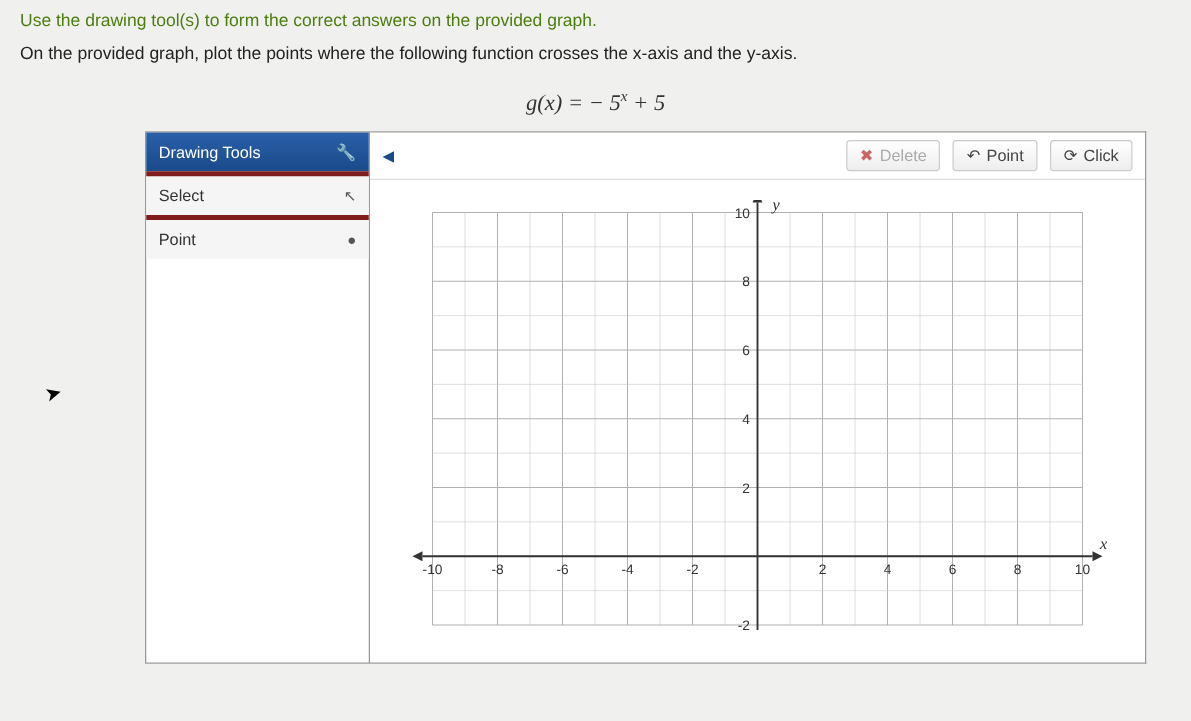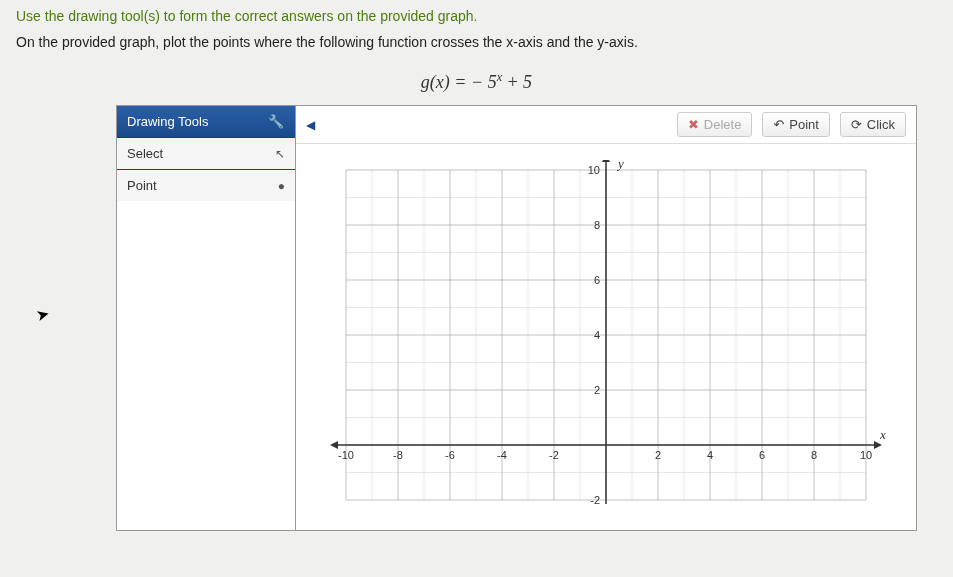--- a/index.html
+++ b/index.html
@@ -36,21 +36,21 @@
       color: #fff;
       padding: 8px 10px;
       font-size: 13px;
       display: flex;
       justify-content: space-between;
       align-items: center;
     }
     .wrench { font-size: 13px; }
     .sidebar-item {
       padding: 8px 10px;
-      border-top: 1px solid #7f1d1d;
+      border-top: 4px solid #7f1d1d;
       display: flex;
       justify-content: space-between;
       align-items: center;
       background: #f5f5f5;
       cursor: pointer;
       font-size: 13px;
     }
     .sidebar-item .icon { color: #555; font-size: 12px; }
     .main-panel {
       flex: 1;

